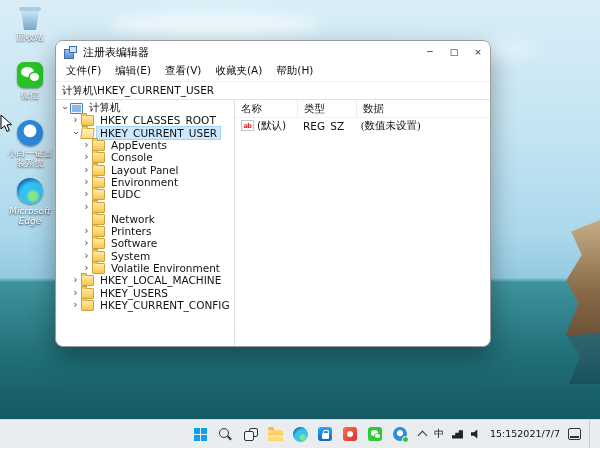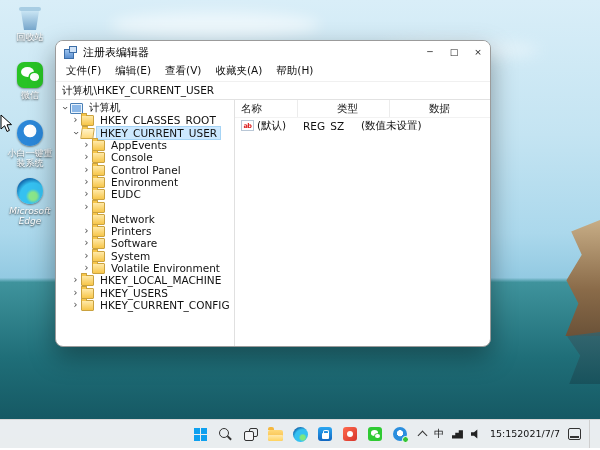--- a/index.html
+++ b/index.html
@@ -54,30 +54,30 @@
   .arrow.down{transform:rotate(90deg);}
   .ticon{width:11px;height:9px;margin-right:3px;flex:none;position:relative;}
   .ticon.folder,.ticon.folder-open{background:linear-gradient(#ffe9a8,#f7c64a);border:1px solid #caa23f;border-radius:1px;margin-top:1px;}
   .ticon.folder::before,.ticon.folder-open::before{content:"";position:absolute;top:-3px;left:-1px;width:4px;height:2px;background:#f7c64a;border:1px solid #caa23f;border-bottom:none;border-radius:1px 1px 0 0;}
   .ticon.folder-open{background:linear-gradient(#fff3c9,#ffd97a);transform:skewX(-8deg);}
   .ticon.computer{border:1px solid #4a7fb5;background:#eaf3fc;border-radius:1px;}
   .ticon.computer::after{content:"";position:absolute;inset:1px;background:#8cb8e8;}
   .tlabel{padding:0 3px;}
   .tree-row.selected .tlabel{background:#cce8ff;outline:1px solid #a6d4f5;}
   .list{flex:1;display:flex;flex-direction:column;font-size:10.5px;color:#111;min-width:0;}
-  .list-header{display:flex;height:17px;flex:none;align-items:center;border-bottom:1px solid #f2f2f2;color:#222;gap:33px;}
+  .list-header{display:flex;height:17px;flex:none;align-items:center;border-bottom:1px solid #f2f2f2;color:#222;}
   .lh{padding:0 6px;border-right:1px solid #ececec;height:100%;display:flex;align-items:center;}
   .lh0{width:50px;flex:none;}
   .lh1{width:46px;flex:none;}
   .lh2{flex:1;border-right:none;}
   .list-row{display:flex;height:15px;align-items:center;}
   .lc{padding:0 6px;overflow:hidden;white-space:nowrap;}
   .lc0{width:50px;flex:none;display:flex;align-items:center;gap:3px;}
   .lc1{width:46px;flex:none;}
-  .lc2{flex:1;}
+  .lc2{flex:1;font-family:Liberation Serif, serif;}
   .regsz-icon{flex:none;width:11px;height:9px;border:1px solid #b9c7d6;background:#fff;color:#d22;display:flex;align-items:center;justify-content:center;font-size:6.5px;font-weight:bold;}
   .regsz-icon::before{content:"ab";letter-spacing:-.5px;}
 
   
   .taskbar{position:absolute;left:0;right:0;bottom:0;height:28px;background:rgba(243,244,246,.96);border-top:1px solid #d8d8d8;z-index:20;}
   .tb-center{position:absolute;left:50%;top:0;transform:translateX(-50%);height:100%;display:flex;align-items:center;gap:3px;}
   .tb-item{width:22px;height:22px;border-radius:4px;display:flex;align-items:center;justify-content:center;position:relative;}
   .tbi{position:relative;display:block;}
   .tbi-start{width:13px;height:13px;}
   .tbi-start::before{content:"";position:absolute;left:0;top:0;width:6px;height:6px;background:#0ea0ef;box-shadow:7px 0 0 #0ea0ef,0 7px 0 #0ea0ef,7px 7px 0 #0ea0ef;}
@@ -182,21 +182,21 @@
             <span class="tlabel">AppEvents</span>
           </div>
           <div class="tree-row" style="padding-left: 25px;">
             <span class="arrow right">›</span>
             <span class="ticon folder"></span>
             <span class="tlabel">Console</span>
           </div>
           <div class="tree-row" style="padding-left: 25px;">
             <span class="arrow right">›</span>
             <span class="ticon folder"></span>
-            <span class="tlabel">Control Panel</span>
+            <span class="tlabel">Layout Panel</span>
           </div>
           <div class="tree-row" style="padding-left: 25px;">
             <span class="arrow right">›</span>
             <span class="ticon folder"></span>
             <span class="tlabel">Environment</span>
           </div>
           <div class="tree-row" style="padding-left: 25px;">
             <span class="arrow right">›</span>
             <span class="ticon folder"></span>
             <span class="tlabel">EUDC</span>

